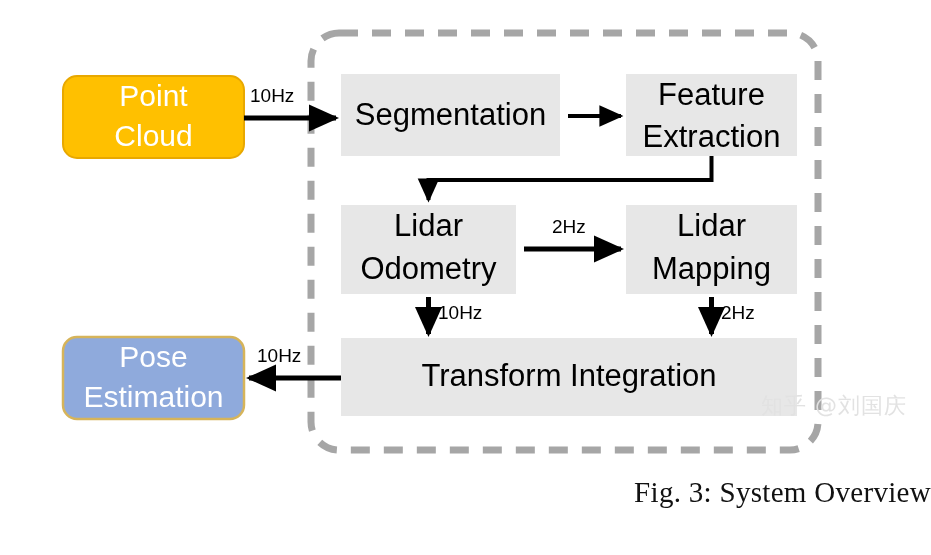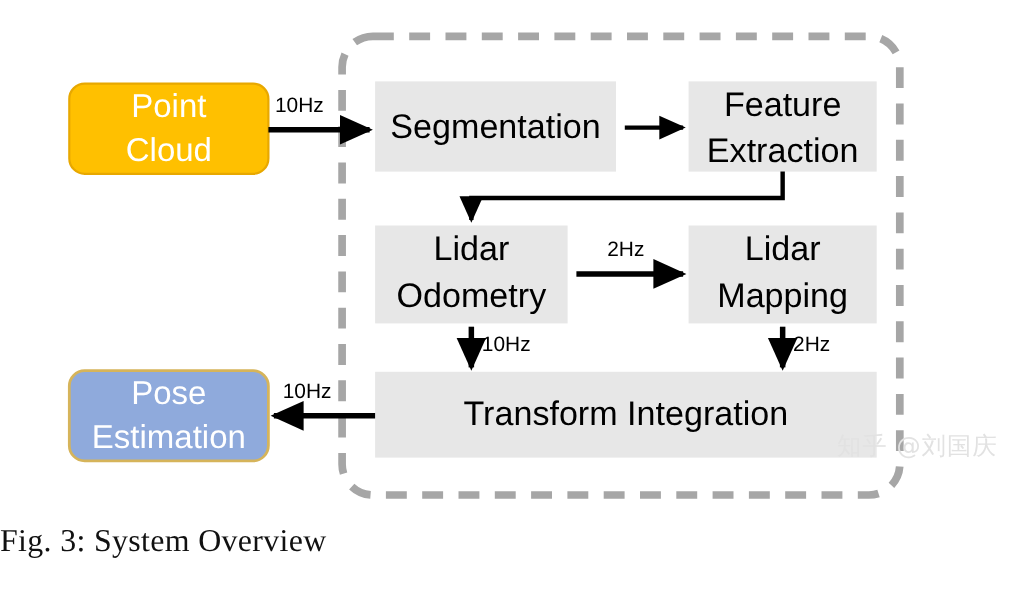--- a/index.html
+++ b/index.html
@@ -65,21 +65,21 @@
     stroke: #a6a6a6;
     stroke-width: 7;
     stroke-dasharray: 19 14;
     stroke-linecap: butt;
   }
   .caption {
     position: absolute;
     left: 0;
     top: 476px;
     width: 931px;
-    text-align: left;
+    text-align: right;
     font-family: "Liberation Serif", serif;
     font-size: 29px;
     color: #111111;
     letter-spacing: 0.3px;
   }
   .watermark {
     position: absolute;
     right: 24px;
     bottom: 12px;
     font-family: "DejaVu Sans", sans-serif;

